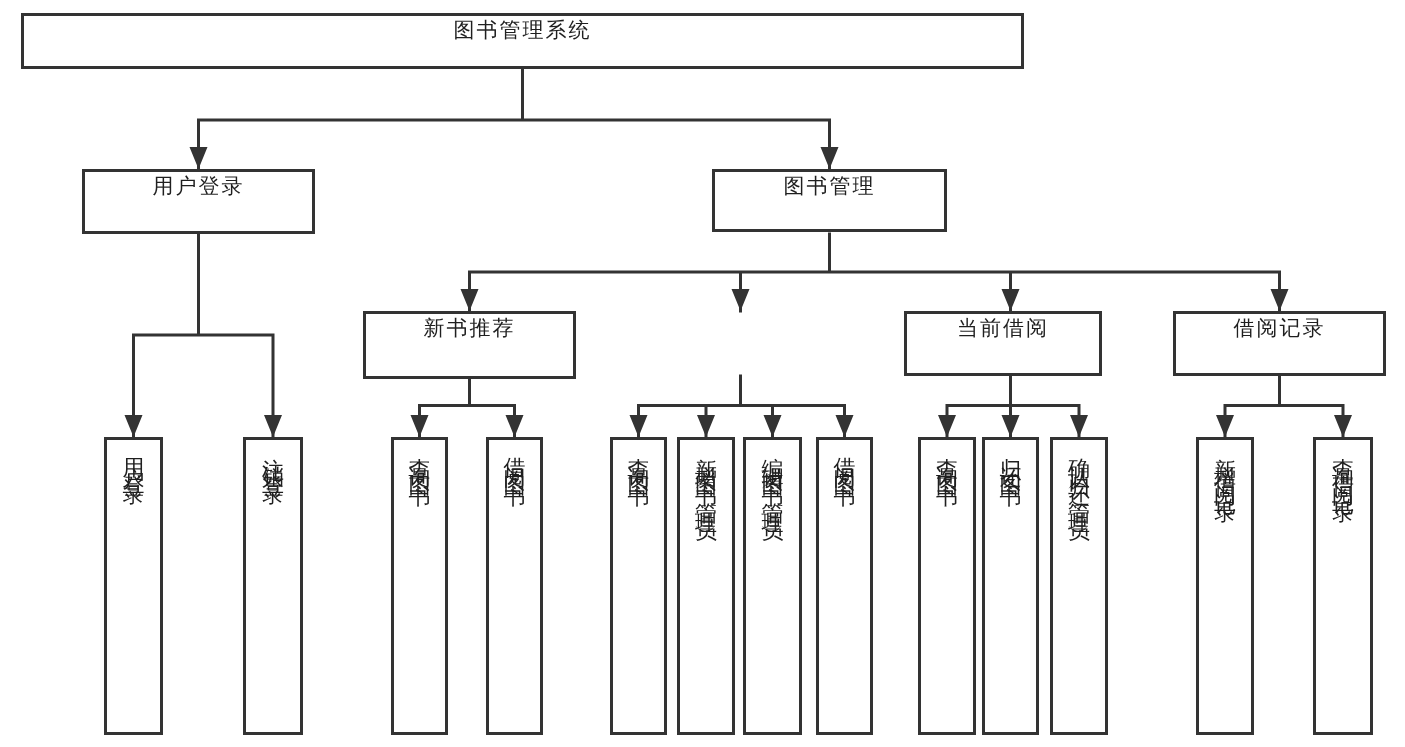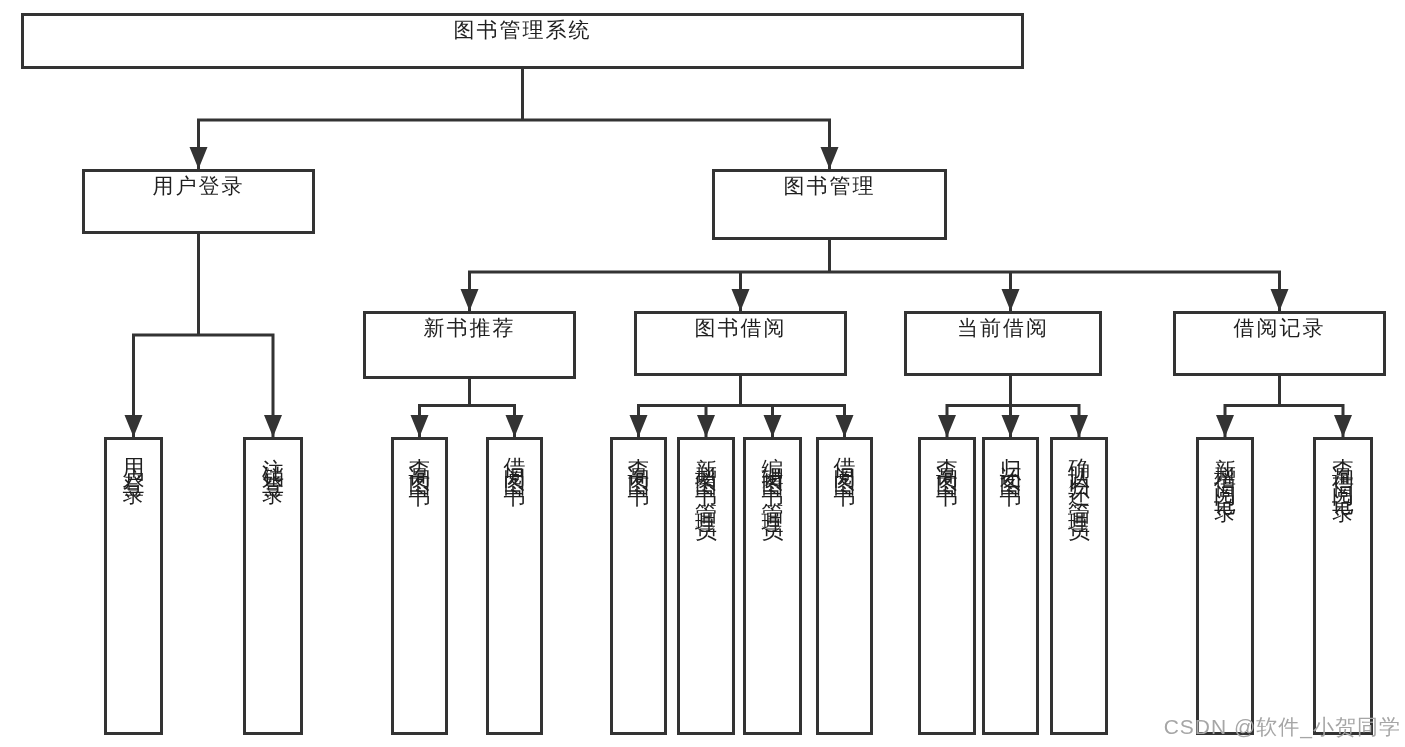--- a/index.html
+++ b/index.html
@@ -51,29 +51,26 @@
       M1216 415 H1234 L1225 437 Z  M1334 415 H1352 L1343 437 Z"></path>
   </svg>
 
   <div class="box" style="left:21px;top:13px;width:1003px;height:56px;">
     <span class="hlabel">图书管理系统</span>
   </div>
 
   <div class="box" style="left:82px;top:169px;width:233px;height:65px;">
     <span class="hlabel">用户登录</span>
   </div>
-  <div class="box" style="left:712px;top:169px;width:235px;height:71px;">
+  <div class="box" style="left:712px;top:169px;width:235px;height:63px;">
     <span class="hlabel">图书管理</span>
   </div>
 
   <div class="box" style="left:363px;top:311px;width:213px;height:68px;">
     <span class="hlabel">新书推荐</span>
-  </div>
-  <div class="box" style="left:634px;top:311px;width:213px;height:65px;">
-    <span class="hlabel">图书借阅</span>
   </div>
   <div class="box" style="left:904px;top:311px;width:198px;height:65px;">
     <span class="hlabel">当前借阅</span>
   </div>
   <div class="box" style="left:1173px;top:311px;width:213px;height:65px;">
     <span class="hlabel">借阅记录</span>
   </div>
 
   <div class="box" style="left:104px;top:437px;width:59px;height:298px;">
     <span class="vlabel">用户登录</span>
@@ -112,15 +109,14 @@
     <span class="vlabel">确认归还（管理员）</span>
   </div>
 
   <div class="box" style="left:1196px;top:437px;width:58px;height:298px;">
     <span class="vlabel">新增借阅记录</span>
   </div>
   <div class="box" style="left:1313px;top:437px;width:60px;height:298px;">
     <span class="vlabel">查询借阅记录</span>
   </div>
 
-  <div class="watermark">CSDN @软件_小贺同学</div>
 
 </div>
 
 </body></html>

